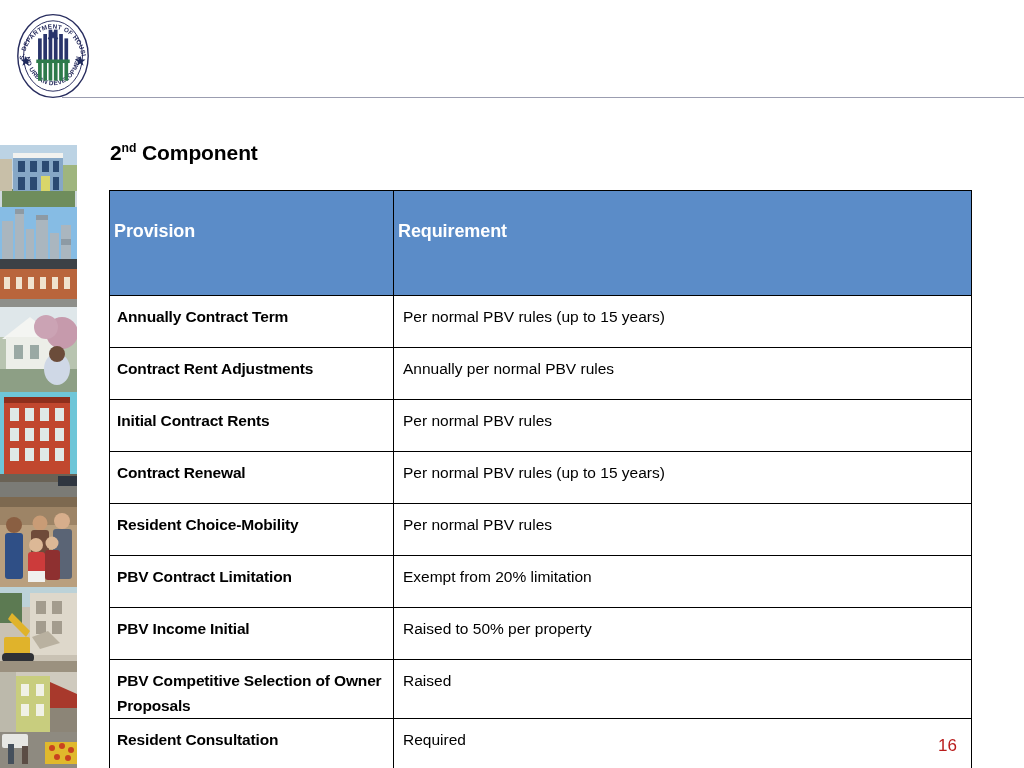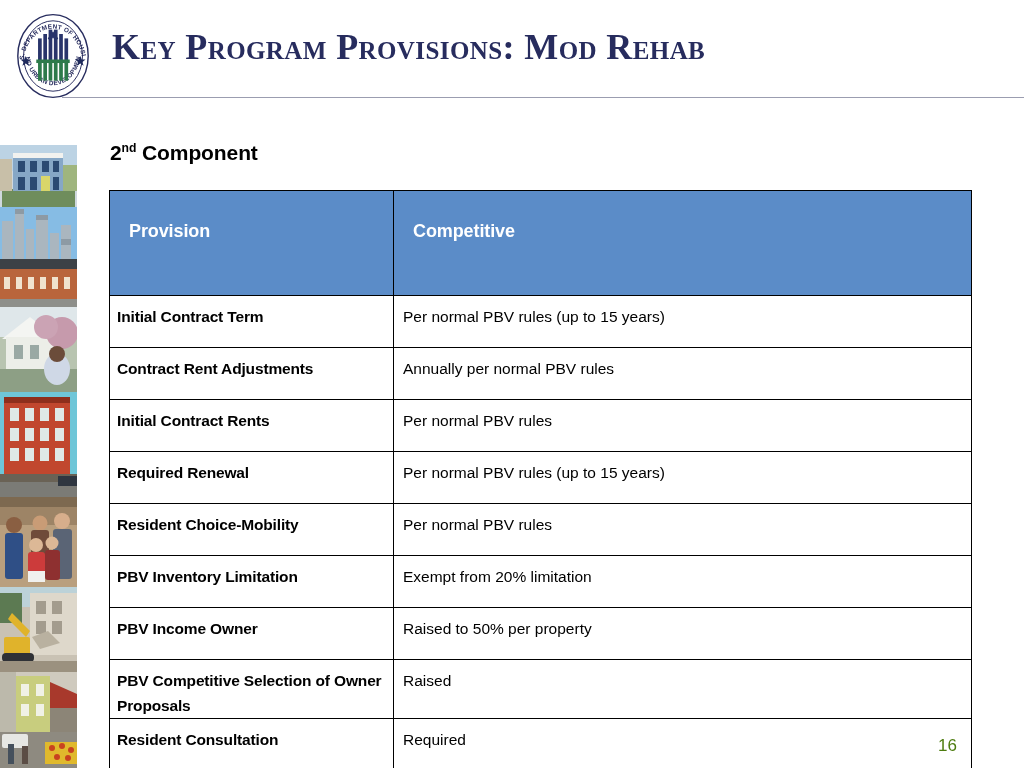--- a/index.html
+++ b/index.html
@@ -100,21 +100,21 @@
     padding: 8px 0 0 7px;
     text-align: left;
   }
   #provisions-table thead th {
     background: #5b8cc8;
     color: #ffffff;
     font-size: 18px;
     font-weight: bold;
     height: 74px;
     padding-top: 30px;
-    padding-left: 19px;
+    padding-left: 4px;
     letter-spacing: -0.1px;
   }
   #provisions-table tbody td {
     height: 43px;
     font-size: 15.5px;
     line-height: 1.62;
     color: #000000;
   }
   #provisions-table tbody td.cell-provision {
     font-weight: bold;
@@ -126,21 +126,21 @@
     margin-top: 41px;
   }
   #provisions-table tbody tr.row-tall td { height: 38px; }
 
   
   #page-number {
     position: absolute;
     left: 938px;
     top: 736px;
     font-size: 17px;
-    color: #4d7c0f;
+    color: #b91c1c;
   }
 </style>
 </head>
 <body>
 
 <div id="slide-header">
 
   <div id="hud-seal">
     <svg viewBox="0 0 100 100" width="88" height="88" aria-hidden="true">
 
@@ -176,21 +176,20 @@
         <rect x="39" y="56" width="4.2" height="22"></rect>
         <rect x="45" y="56" width="4.2" height="22"></rect>
         <rect x="51" y="56" width="4.2" height="22"></rect>
         <rect x="57" y="56" width="4.2" height="22"></rect>
         <rect x="63" y="56" width="4.2" height="22"></rect>
         <rect x="31" y="54" width="38" height="4"></rect>
       </g>
     </svg>
   </div>
 
-  <div id="page-title">Key Program Provisions: Mod Rehab</div>
   <div id="header-rule"></div>
 </div>
 
 <div id="photo-strip">
 
   <div class="photo-tile" style="height:62px;">
     <svg viewBox="0 0 77 62" width="77" height="62" preserveAspectRatio="none">
       <rect width="77" height="62" fill="#cfd8de"></rect>
       <rect y="0" width="77" height="26" fill="#bcd3e4"></rect>
       <rect x="2" y="44" width="73" height="18" fill="#6f8d5c"></rect>
@@ -361,51 +360,51 @@
 </div>
 
 <table id="provisions-table">
   <colgroup>
     <col class="c-provision">
     <col class="c-requirement">
   </colgroup>
   <thead>
     <tr>
       <th>Provision</th>
-      <th>Competitive</th>
+      <th>Requirement</th>
     </tr>
   </thead>
   <tbody>
 
     <tr>
-      <td class="cell-provision">Initial Contract Term</td>
+      <td class="cell-provision">Annually Contract Term</td>
       <td class="cell-requirement">Per normal PBV rules (up to 15 years)</td>
     </tr>
     <tr>
       <td class="cell-provision">Contract Rent Adjustments</td>
       <td class="cell-requirement">Annually per normal PBV rules</td>
     </tr>
     <tr>
       <td class="cell-provision">Initial Contract Rents</td>
       <td class="cell-requirement">Per normal PBV rules</td>
     </tr>
     <tr>
-      <td class="cell-provision">Required Renewal</td>
+      <td class="cell-provision">Contract Renewal</td>
       <td class="cell-requirement">Per normal PBV rules (up to 15 years)</td>
     </tr>
     <tr>
       <td class="cell-provision">Resident Choice-Mobility</td>
       <td class="cell-requirement">Per normal PBV rules</td>
     </tr>
     <tr>
-      <td class="cell-provision">PBV Inventory Limitation</td>
+      <td class="cell-provision">PBV Contract Limitation</td>
       <td class="cell-requirement">Exempt from 20% limitation</td>
     </tr>
     <tr>
-      <td class="cell-provision">PBV Income Owner</td>
+      <td class="cell-provision">PBV Income Initial</td>
       <td class="cell-requirement">Raised to 50% per property</td>
     </tr>
     <tr class="row-tall">
       <td class="cell-provision">PBV Competitive Selection of Owner Proposals</td>
       <td class="cell-requirement">Raised</td>
     </tr>
     <tr>
       <td class="cell-provision">Resident Consultation</td>
       <td class="cell-requirement">Required</td>
     </tr>

